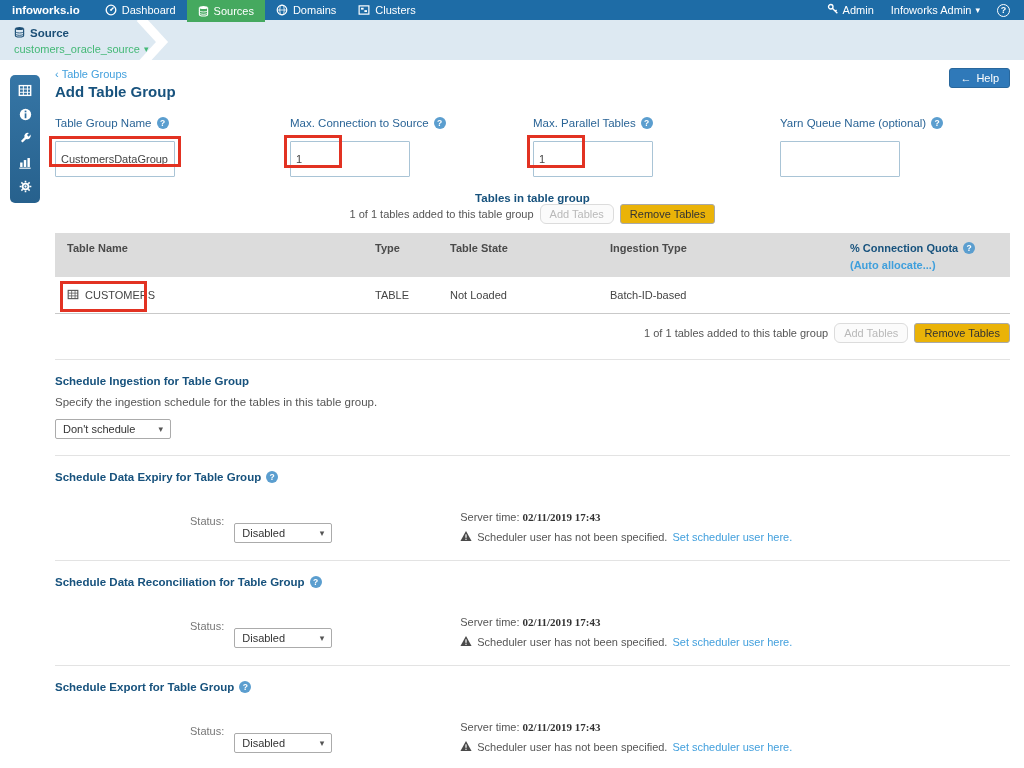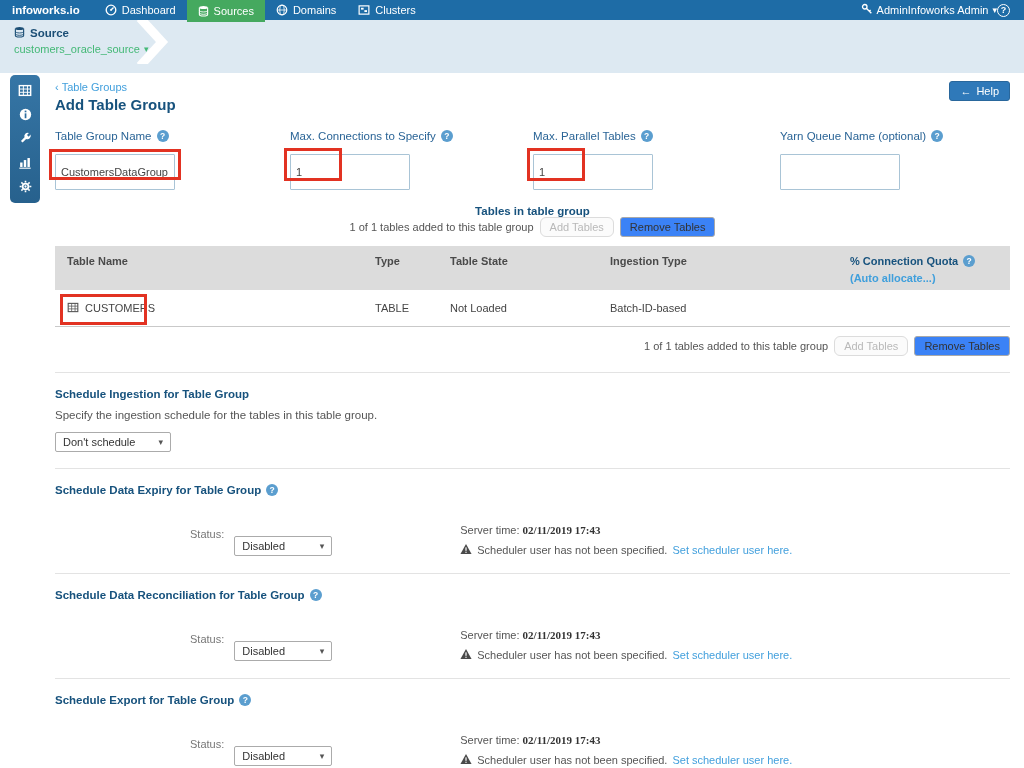--- a/index.html
+++ b/index.html
@@ -7,27 +7,27 @@
   body { font-family:"Liberation Sans", sans-serif; }
   .page { position:relative; width:1024px; height:768px; background:#fff; overflow:hidden; }
 
   
   .navbar { position:relative; display:flex; align-items:stretch; height:20px; background:#1e6ca6; color:#fff; font-size:11px; z-index:20; }
   .brand { display:flex; align-items:center; padding:0 14px 0 12px; font-weight:bold; font-size:11.5px; cursor:pointer; }
   .nav-items { display:flex; align-items:stretch; }
   .nav-item { display:flex; align-items:center; gap:5px; padding:0 11px; color:#fff; text-decoration:none; cursor:pointer; }
   .nav-item.active { background:#45a95f; height:22px; }
   .nav-item svg { display:block; }
-  .nav-right { margin-left:auto; display:flex; align-items:center; padding-right:14px; }
+  .nav-right { margin-left:auto; display:flex; align-items:center; gap:17px; padding-right:14px; }
   .nav-right .nav-link { display:flex; align-items:center; gap:4px; cursor:pointer; }
   .qmark-outline { display:inline-flex; align-items:center; justify-content:center; width:13px; height:13px; border:1.3px solid #fff; border-radius:50%; font-size:9px; font-weight:bold; }
   .caret { font-size:9px; line-height:1; }
 
   
-  .crumb-bar { position:relative; height:53px; background:#dde9f2; padding:6px 0 0 14px; }
+  .crumb-bar { position:relative; height:40px; background:#dde9f2; padding:6px 0 0 14px; }
   .crumb-type { display:flex; align-items:center; gap:5px; color:#1b4e75; font-weight:bold; font-size:11.5px; }
   .crumb-source { display:flex; align-items:center; gap:4px; color:#43b876; font-size:11px; margin-top:3px; cursor:pointer; }
   .crumb-chevron { position:absolute; left:136px; top:0; }
 
   
   .side-rail { position:absolute; left:10px; top:75px; width:30px; padding:9px 0 10px; background:linear-gradient(180deg,#3676a6,#27618d); border-radius:5px; display:flex; flex-direction:column; align-items:center; gap:11px; z-index:10; }
   .side-rail .rail-icon { color:#fff; display:flex; cursor:pointer; }
 
   
   .content { position:relative; margin:0 14px 0 55px; padding-top:8px; font-size:11px; color:#444; }
@@ -50,21 +50,21 @@
   .annot.a-input-full { left:-6px; top:-5px; width:132px; height:31px; }
   .annot.a-input-left { left:-6px; top:-6px; width:58px; height:33px; }
   .annot.a-customers { left:-7px; top:-8px; width:87px; height:31px; }
   .annot.a-quota { left:-9px; top:-9px; width:163px; height:38px; }
   .annot.a-save { left:-5px; top:-5px; width:108px; height:30px; }
 
   
   .tables-head-row { display:flex; justify-content:space-between; align-items:center; margin-top:15px;flex-direction:column; }
   .sec-heading { font-size:11.5px; font-weight:bold; color:#17527d; display:flex; align-items:center; gap:5px; }
   .count-actions { display:flex; align-items:center; gap:6px; font-size:11px; color:#555; }
-  .btn { font-size:11px; font-family:inherit; padding:3px 9px; border-radius:3px; border:1px solid #a9a9a9; background:#3b82f6; color:#333; cursor:pointer; }
+  .btn { font-size:11px; font-family:inherit; padding:3px 9px; border-radius:3px; border:1px solid #a9a9a9; background:#eab308; color:#333; cursor:pointer; }
   .btn:disabled, .btn.is-disabled { color:#b9b9b9; border-color:#dcdcdc; background:#fbfbfb; cursor:default;border-radius:6px; }
 
   
   .tbl { margin-top:9px; }
   .thead { display:flex; align-items:flex-start; background:#dcdcdc; padding:9px 0 6px; min-height:41px; }
   .trow { display:flex; align-items:center; padding:9px 0; border-bottom:1px solid #c9c9c9; min-height:37px; }
   .c1 { width:320px; padding-left:12px; } .c2 { width:75px; } .c3 { width:160px; } .c4 { width:240px; } .c5 { flex:1; }
   .thead .th { font-weight:bold; color:#4a4a4a; font-size:11px; }
   .th-quota { display:flex; align-items:center; gap:5px; font-weight:bold; color:#17527d; }
   .auto-alloc { display:block; color:#3f9fdc; font-weight:bold; margin-top:5px; text-decoration:none; cursor:pointer; }
@@ -246,21 +246,21 @@
           <span>Table Group Name</span>
           <span class="qhelp">?</span>
         </div>
         <span class="annot-wrap">
           <input class="txt-input" type="text" value="CustomersDataGroup" style="">
           <span class="annot a-input-full"></span>
         </span>
       </div>
       <div class="f-col2">
         <div class="f-label">
-          <span>Max. Connections to Specify</span>
+          <span>Max. Connection to Source</span>
           <span class="qhelp">?</span>
         </div>
         <span class="annot-wrap">
           <input class="txt-input" type="text" value="1" style="">
           <span class="annot a-input-left"></span>
         </span>
       </div>
       <div class="f-col3">
         <div class="f-label">
           <span>Max. Parallel Tables</span>

